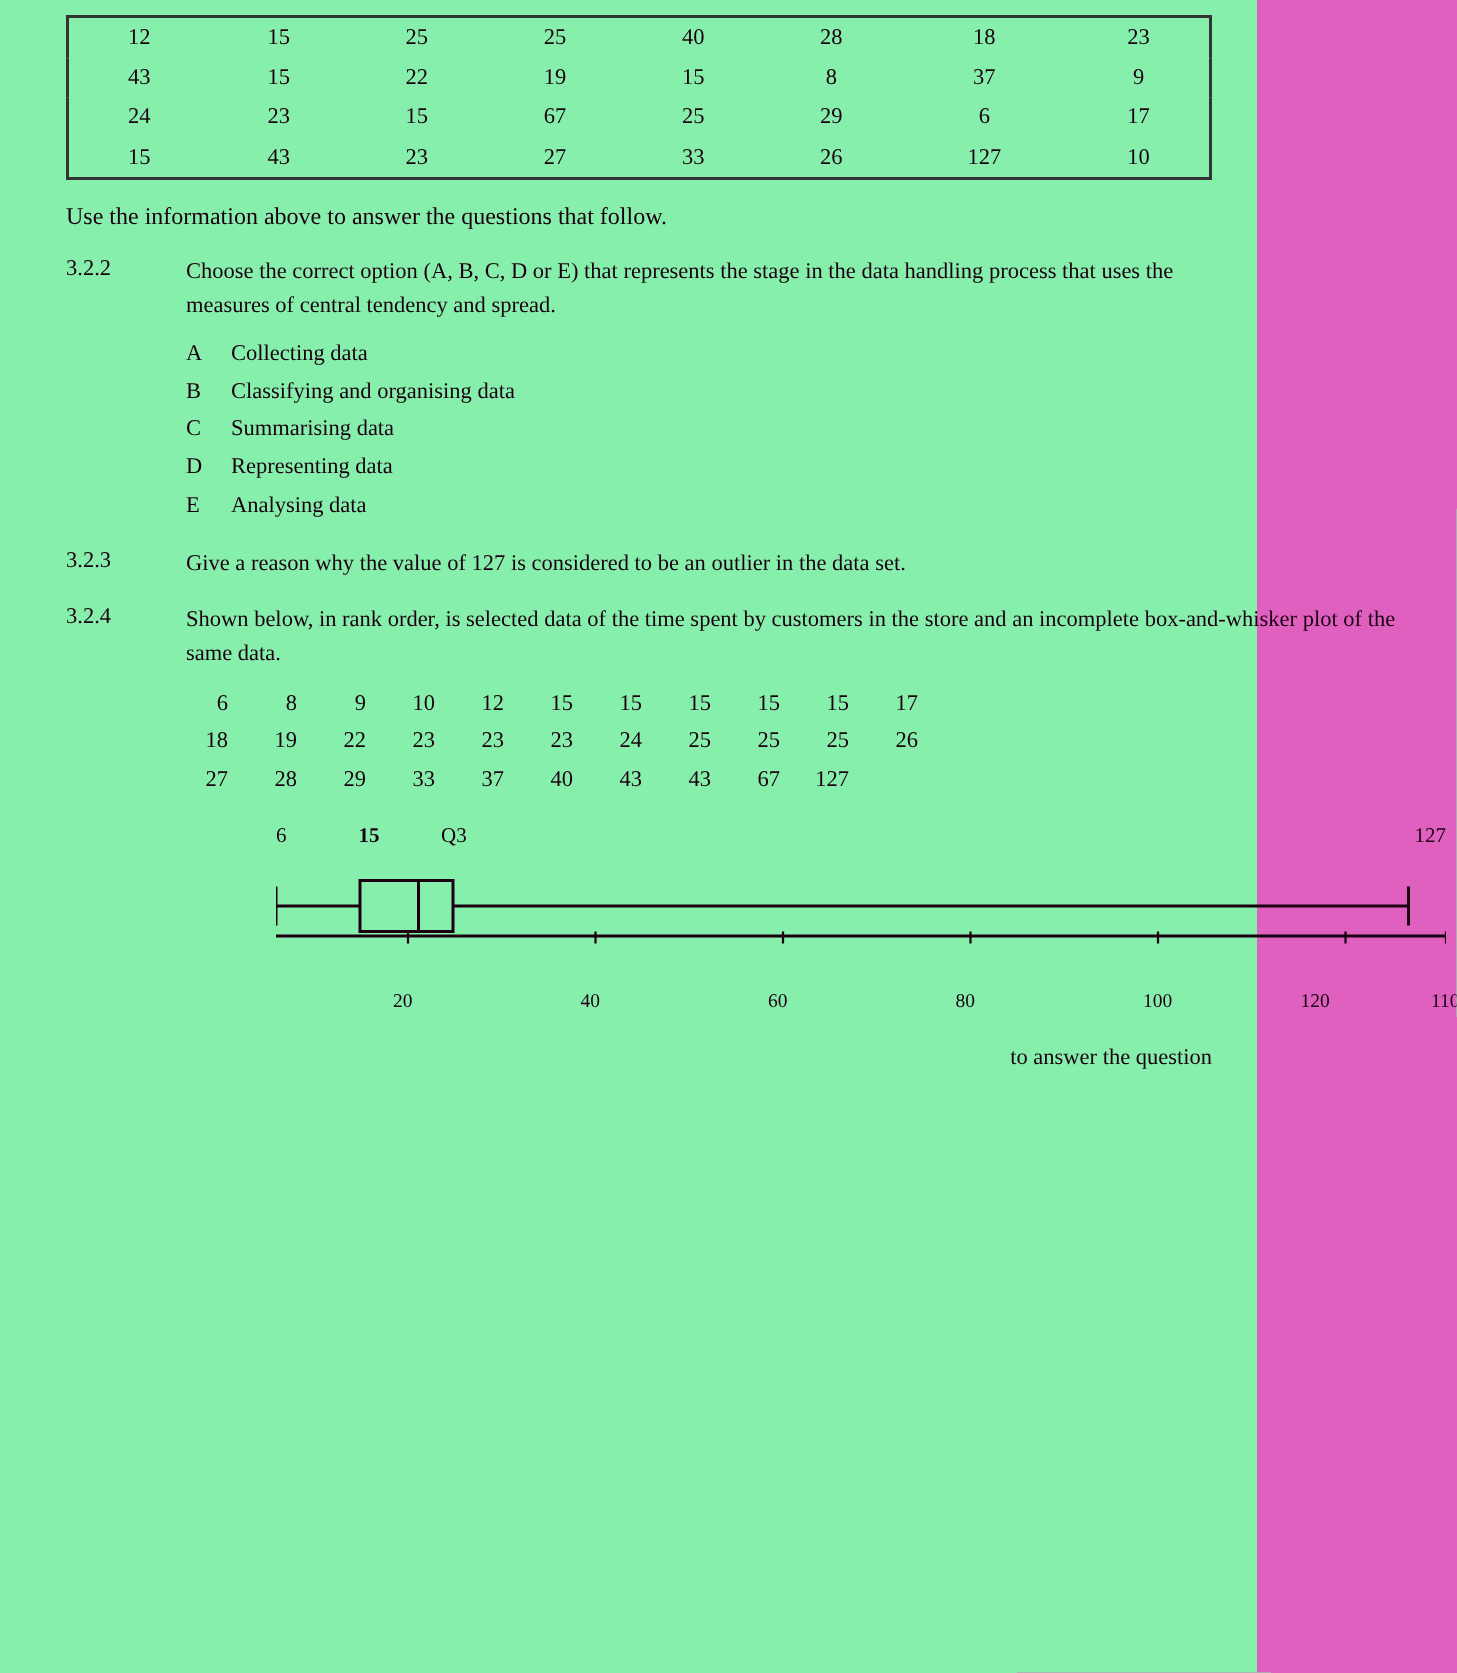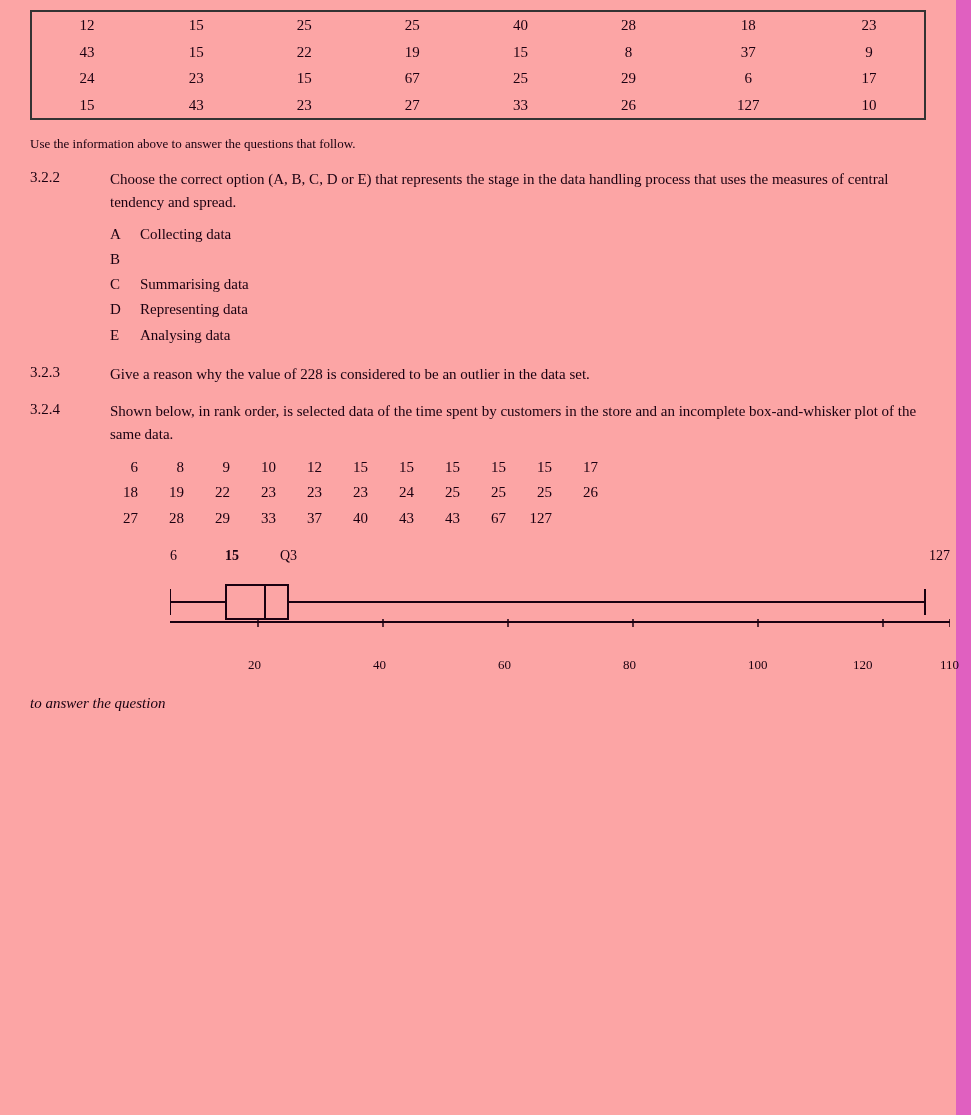--- a/index.html
+++ b/index.html
@@ -5,45 +5,45 @@
     * { margin: 0; padding: 0; box-sizing: border-box; }
     body {
       width: 971px;
       min-height: 1115px;
       background: #e060c0;
       font-family: 'Times New Roman', Times, serif;
       color: #1a0010;
       overflow-x: hidden;
     }
     .page {
-      background: #fca5a5;
-      width: 956px;
+      background: #86efac;
+      width: 838px;
       min-height: 1115px;
-      padding: 10px 30px 20px 30px;
+      padding: 10px 30px 20px 44px;
       position: relative;
     }
     
     .top-table {
       width: 100%;
       border-collapse: collapse;
       border: 2px solid #333;
       margin-bottom: 16px;
       font-size: 15px;
     }
     .top-table td {
       border: none;
       padding: 2px 10px;
       text-align: center;
       line-height: 1.5;
     }
     .top-table tr:last-child td {
       border-bottom: 2px solid #333;
     }
     .use-info {
-      font-size: 13px;
+      font-size: 16px;
       margin-bottom: 16px;
     }
     .question-block {
       display: flex;
       margin-bottom: 14px;
       align-items: flex-start;
     }
     .q-number {
       min-width: 80px;
       font-size: 15px;
@@ -107,22 +107,21 @@
     .bwp-svg {
       position: absolute;
       top: 22px;
       left: 0;
       width: 780px;
       height: 75px;
     }
     .bottom-text {
       margin-top: 20px;
       font-size: 15px;
-      text-align: left;
-      font-style: italic;
+      text-align: right;
     }
   </style>
 </head>
 <body>
 
 <div class="page">
 
   <table class="top-table">
     <tbody id="table-body">
         <tr>
@@ -175,40 +174,41 @@
     <div class="q-number">3.2.2</div>
     <div class="q-content">
       <span>Choose the correct option (A, B, C, D or E) that represents the stage in the data handling process that uses the measures of central tendency and spread.</span>
       <div class="options-list" id="options-list">
           <div class="option-row">
             <span class="option-letter">A</span>
             <span>Collecting data</span>
           </div>
           <div class="option-row">
             <span class="option-letter">B</span>
+            <span>Classifying and organising data</span>
           </div>
           <div class="option-row">
             <span class="option-letter">C</span>
             <span>Summarising data</span>
           </div>
           <div class="option-row">
             <span class="option-letter">D</span>
             <span>Representing data</span>
           </div>
           <div class="option-row">
             <span class="option-letter">E</span>
             <span>Analysing data</span>
           </div>
         </div>
     </div>
   </div>
 
   <div class="question-block">
     <div class="q-number">3.2.3</div>
-    <div class="q-content">Give a reason why the value of 228 is considered to be an outlier in the data set.</div>
+    <div class="q-content">Give a reason why the value of 127 is considered to be an outlier in the data set.</div>
   </div>
 
   <div class="question-block">
     <div class="q-number">3.2.4</div>
     <div class="q-content">
       <span>Shown below, in rank order, is selected data of the time spent by customers in the store and an incomplete box-and-whisker plot of the same data.</span>
       
       <div class="ranked-data" id="ranked-data-rows">
           <div class="ranked-row">
             <span class="ranked-num">6</span>

